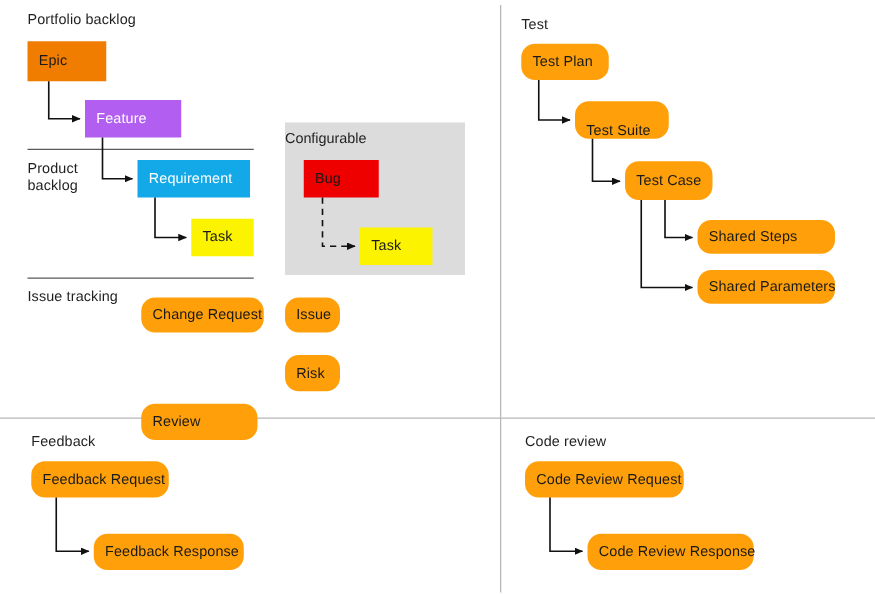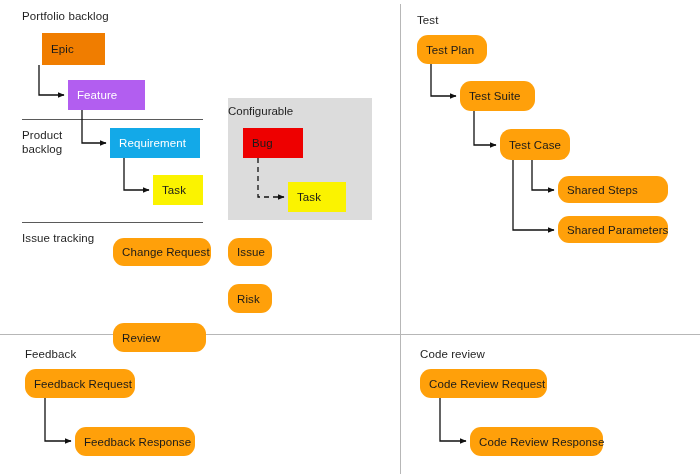--- a/index.html
+++ b/index.html
@@ -47,21 +47,21 @@
     box-sizing: border-box;
     display: flex;
     align-items: center;
     font-size: 11.5px;
     letter-spacing: 0.1px;
     padding-left: 9px;
     white-space: nowrap;
   }
 
   .fill-orange      { background: #ffa00a; color: #1a1a1a; border-radius: 11px; }
-  .fill-orange-dark { background: #f07d00; color: #1a1a1a; margin-left: 20px; }
+  .fill-orange-dark { background: #f07d00; color: #1a1a1a; }
   .fill-purple      { background: #b25ef0; color: #ffffff; }
   .fill-blue        { background: #13a9e8; color: #ffffff; }
   .fill-yellow      { background: #fbf300; color: #1a1a1a; }
   .fill-red         { background: #ee0000; color: #1a1a1a; }
 
   
   .panel-grey {
     position: absolute;
     background: #dcdcdc;
   }
@@ -150,21 +150,21 @@
   <div class="node fill-yellow" style="left:288px; top:182px; width:58px; height:30px;">
     <span>Task</span>
   </div>
 
   <div class="caption" style="left:417px; top:13px;">Test</div>
 
   <div class="node fill-orange" style="left:417px; top:35px; width:70px; height:29px;">
     <span>Test Plan</span>
   </div>
 
-  <div class="node fill-orange" style="left:460px; top:81px; width:75px; height:30px;">
+  <div class="node fill-orange" style="left:460px; top:81px; width:75px; height:30px;align-items:flex-end;">
     <span>Test Suite</span>
   </div>
 
   <div class="node fill-orange" style="left:500px; top:129px; width:70px; height:31px;">
     <span>Test Case</span>
   </div>
 
   <div class="node fill-orange" style="left:558px; top:176px; width:110px; height:27px;">
     <span>Shared Steps</span>
   </div>

